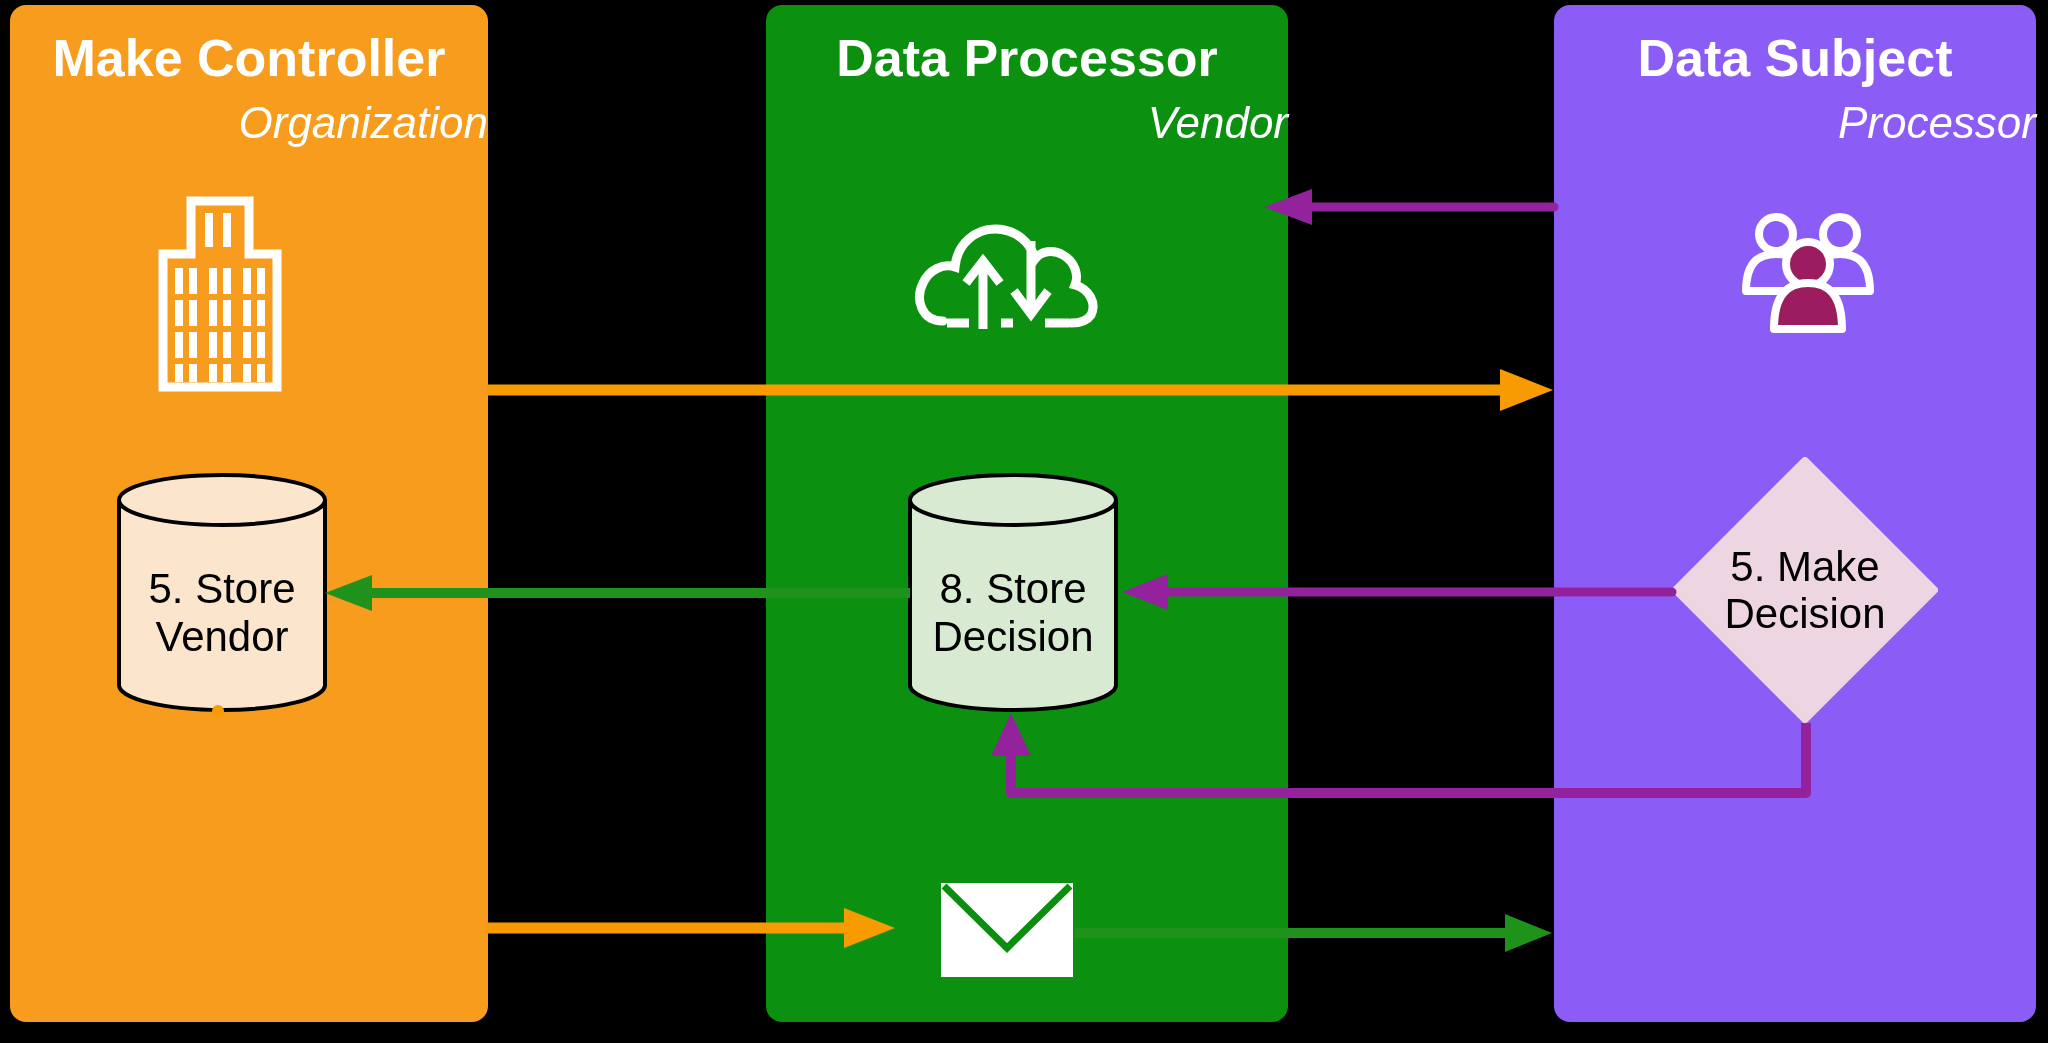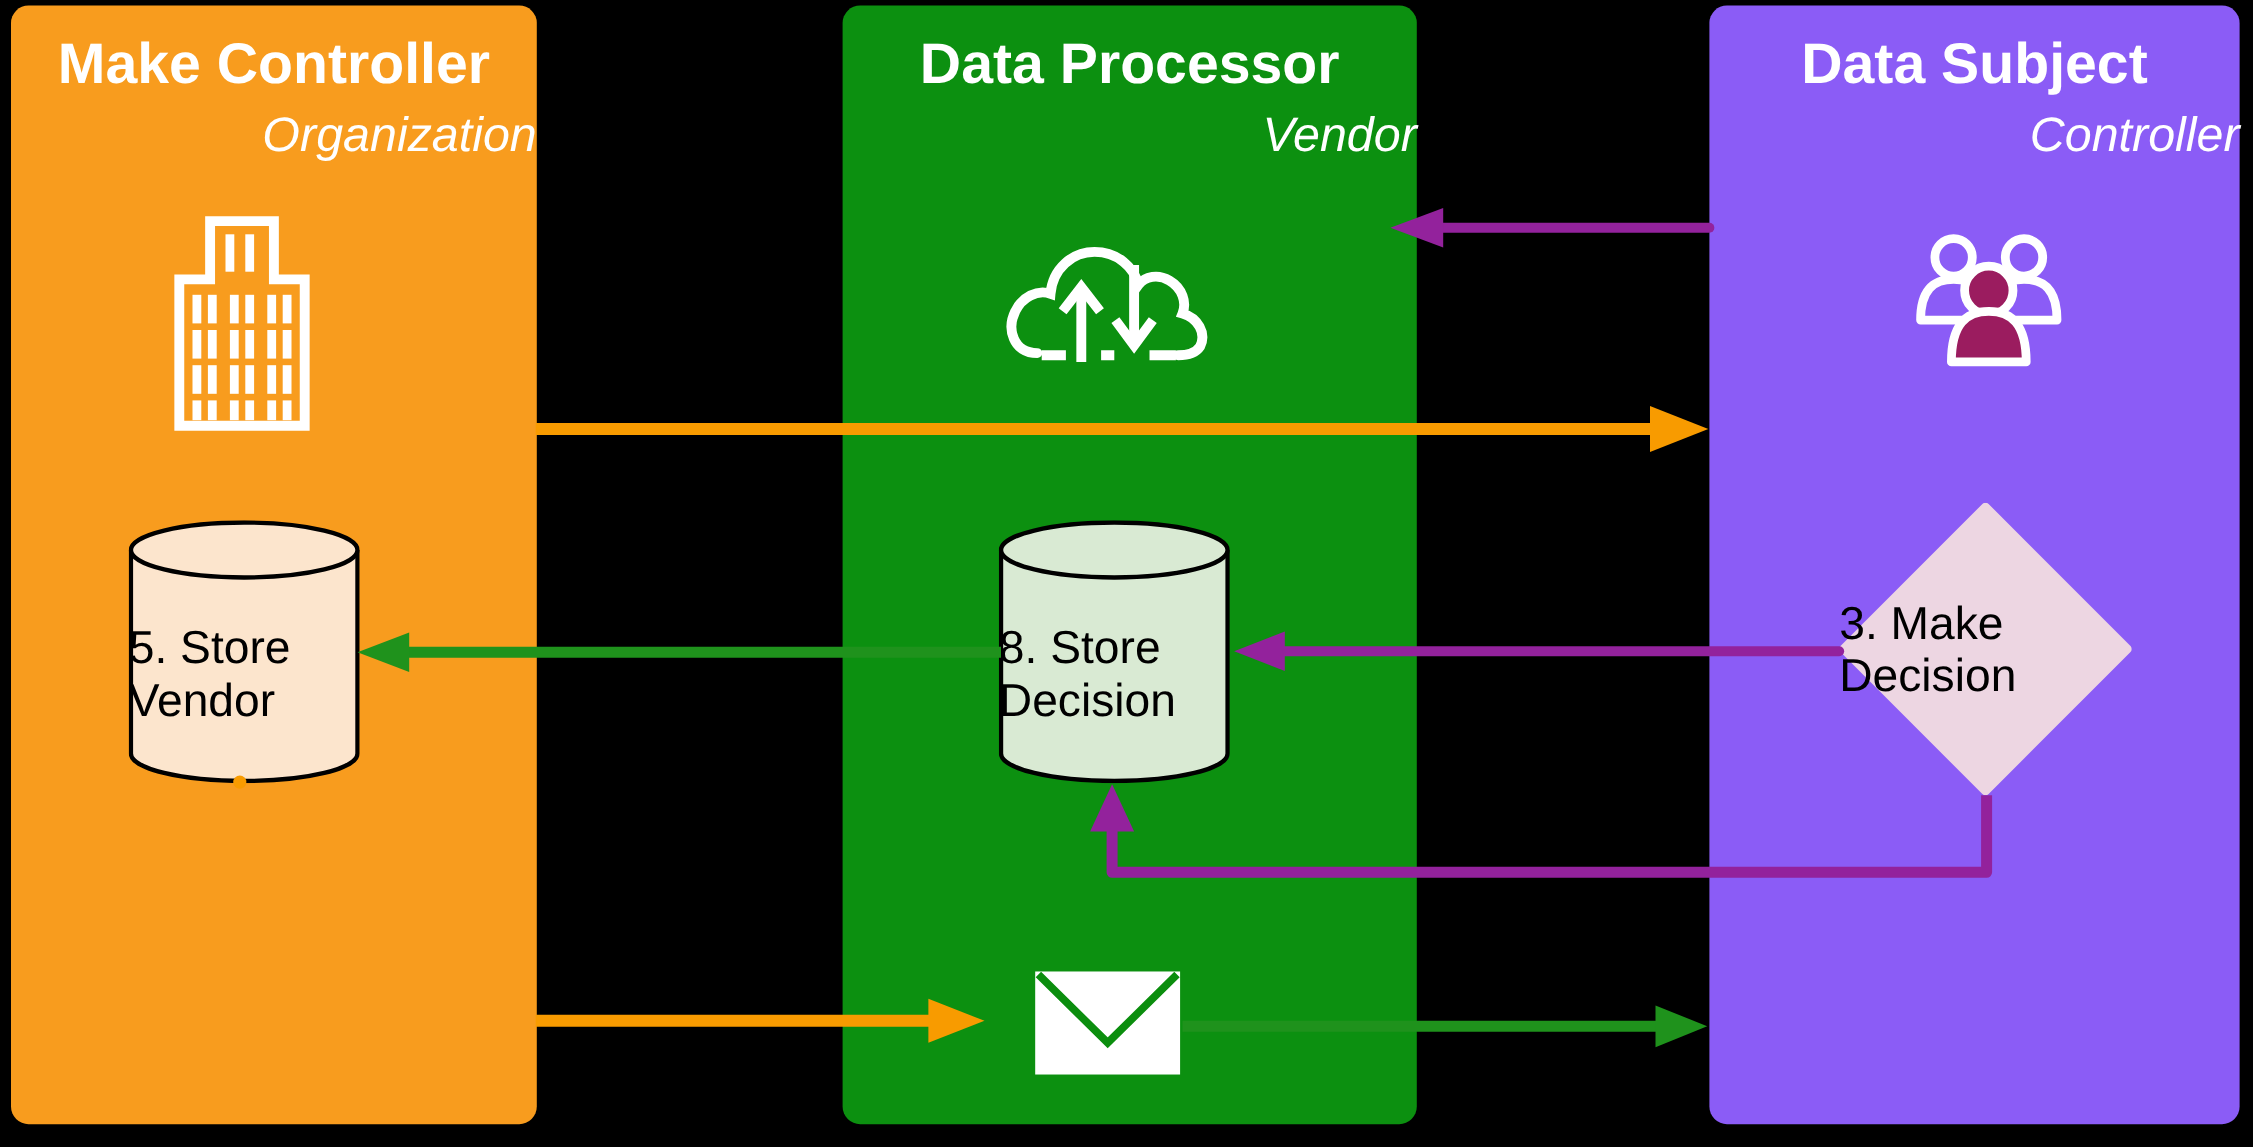--- a/index.html
+++ b/index.html
@@ -10,21 +10,21 @@
   .col-processor{left:766px;width:494px;background:#0C9010;padding-left:28px;}
   .col-subject{left:1554px;width:482px;background:#8b5cf6;}
   .col .title{position:absolute;top:24px;left:0;right:0;margin:0;text-align:center;
               color:#fff;font-size:52px;font-weight:bold;line-height:1.15;}
   .col .subtitle{position:absolute;top:94px;left:0;right:0;margin:0;text-align:right;
               color:#fff;font-size:44px;font-style:italic;font-weight:normal;line-height:1.1;}
   .abs{position:absolute;}
   .node{position:absolute;}
   .node svg{position:absolute;left:0;top:0;}
   .node-label{position:absolute;inset:0;display:flex;flex-direction:column;
-              align-items:flex-start;justify-content:center;color:#000;
+              align-items:center;justify-content:center;color:#000;
               font-size:42px;line-height:1.12;text-align:center;}
   .cyl-label{padding-top:40px;}
   #arrows{position:absolute;left:0;top:0;pointer-events:none;}
 </style>
 </head>
 <body>
 
 <div id="stage">
 
   <section class="col col-controller">
@@ -32,21 +32,21 @@
     <h2 class="subtitle">Organization</h2>
   </section>
 
   <section class="col col-processor">
     <h1 class="title">Data Processor</h1>
     <h2 class="subtitle">Vendor</h2>
   </section>
 
   <section class="col col-subject">
     <h1 class="title">Data Subject</h1>
-    <h2 class="subtitle">Controller</h2>
+    <h2 class="subtitle">Processor</h2>
   </section>
 
   <svg class="abs" style="left:155px;top:196px;" width="130" height="196" viewBox="0 0 130 196">
     <path d="M 8 191 L 8 58 L 36 58 L 36 5 L 94 5 L 94 58 L 122 58 L 122 191 Z" fill="none" stroke="#fff" stroke-width="9" stroke-linejoin="miter"></path>
     <g fill="#fff">
       <rect x="50" y="17" width="8" height="34"></rect>
         <rect x="68" y="17" width="8" height="34"></rect>
       <rect x="20" y="72" width="8" height="26"></rect>
         <rect x="34" y="72" width="8" height="26"></rect>
       <rect x="54" y="72" width="8" height="26"></rect>
@@ -127,21 +127,21 @@
       <span>8. Store</span>
       <span>Decision</span>
     </div>
   </div>
 
   <div class="node" style="left:1672px;top:457px;width:266px;height:266px;">
     <svg width="266" height="266" viewBox="0 0 266 266">
       <polygon points="133,4 262,133 133,262 4,133" fill="#EDD6E2" stroke="#EDD6E2" stroke-width="8" stroke-linejoin="round"></polygon>
     </svg>
     <div class="node-label">
-      <span>3. Make</span>
+      <span>5. Make</span>
       <span>Decision</span>
     </div>
   </div>
 
   <svg id="arrows" width="2048" height="1043" viewBox="0 0 2048 1043">
 
     <g>
       <line x1="1554" y1="207" x2="1300" y2="207" stroke="#93229C" stroke-width="9" stroke-linecap="round"></line>
       <polygon points="1264,207 1312,189 1312,225" fill="#93229C"></polygon>
     </g>

